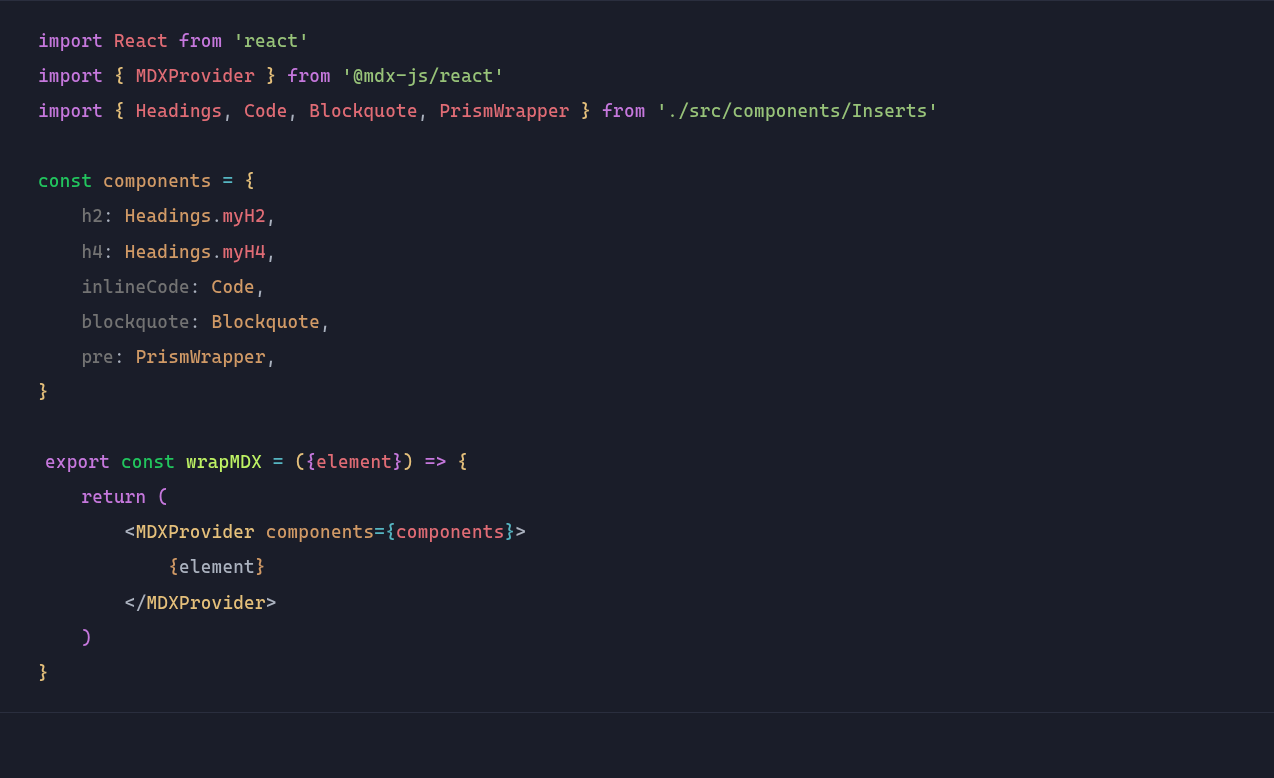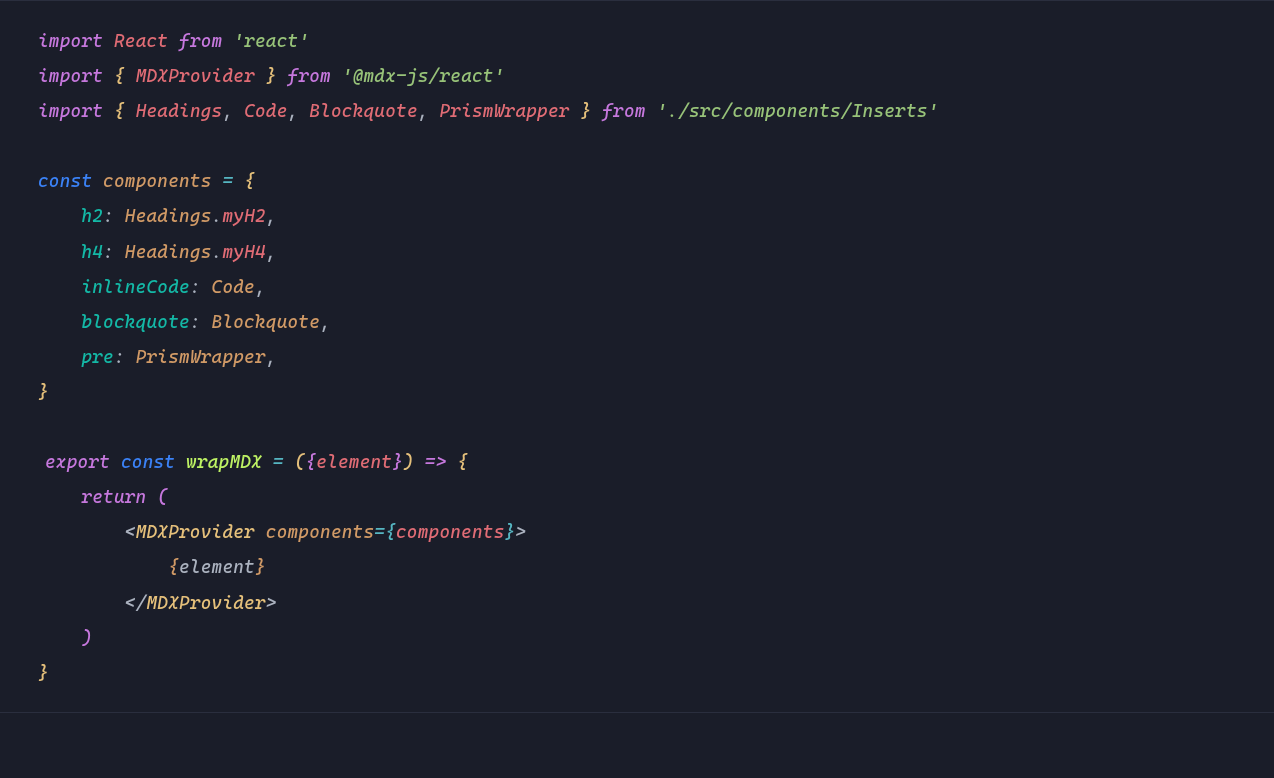--- a/index.html
+++ b/index.html
@@ -16,38 +16,38 @@
     }
     .editor {
       padding: 22px 38px;
       border-top: 1px solid #2a2e3e;
       border-bottom: 1px solid #2a2e3e;
       white-space: pre;
       letter-spacing: 0.3px;
     }
     .kw-import { color: #c678dd; }
     .kw-from { color: #c678dd; }
-    .kw-const { color: #3b82f6; }
+    .kw-const { color: #22c55e; }
     .kw-export { color: #c678dd; margin-left: 7px; }
     .kw-return { color: #c678dd; }
     .ident { color: #e06c75; }
     .ident-lite { color: #abb2bf; }
     .string { color: #98c379; }
     .brace { color: #e5c07b; }
     .brace-inner { color: #c678dd; }
     .brace-paren { color: #d19a66; }
-    .prop { color: #14b8a6; }
+    .prop { color: #737373; }
     .val { color: #d19a66; }
     .dot { color: #abb2bf; }
     .punct { color: #abb2bf; }
     .eq { color: #56b6c2; }
     .arrow { color: #c678dd; }
     .fn { color: #bef264; }
     .jsx-comp { color: #e5c07b; }
     .jsx-attr { color: #d19a66; }
     .jsx-brace { color: #56b6c2; }
     .jsx-bracket { color: #abb2bf; }
-    .line { display: block; font-style: italic; }
+    .line { display: block; }
   </style>
 </head>
 <body>
 
 <div class="editor"><span class="line"><span class="kw-import">import</span> <span class="ident">React</span> <span class="kw-from">from</span> <span class="string">'react'</span></span><span class="line"><span class="kw-import">import</span> <span class="brace">{</span> <span class="ident">MDXProvider</span> <span class="brace">}</span> <span class="kw-from">from</span> <span class="string">'@mdx-js/react'</span></span><span class="line"><span class="kw-import">import</span> <span class="brace">{</span> <span class="ident">Headings</span><span class="punct">,</span> <span class="ident">Code</span><span class="punct">,</span> <span class="ident">Blockquote</span><span class="punct">,</span> <span class="ident">PrismWrapper</span> <span class="brace">}</span> <span class="kw-from">from</span> <span class="string">'./src/components/Inserts'</span></span><span class="line"> </span><span class="line"><span class="kw-const">const</span> <span class="val">components</span> <span class="eq">=</span> <span class="brace">{</span></span><span class="line">    <span class="prop">h2</span><span class="punct">:</span> <span class="val">Headings</span><span class="dot">.</span><span class="ident">myH2</span><span class="punct">,</span></span><span class="line">    <span class="prop">h4</span><span class="punct">:</span> <span class="val">Headings</span><span class="dot">.</span><span class="ident">myH4</span><span class="punct">,</span></span><span class="line">    <span class="prop">inlineCode</span><span class="punct">:</span> <span class="val">Code</span><span class="punct">,</span></span><span class="line">    <span class="prop">blockquote</span><span class="punct">:</span> <span class="val">Blockquote</span><span class="punct">,</span></span><span class="line">    <span class="prop">pre</span><span class="punct">:</span> <span class="val">PrismWrapper</span><span class="punct">,</span></span><span class="line"><span class="brace">}</span></span><span class="line"> </span><span class="line"><span class="kw-export">export</span> <span class="kw-const">const</span> <span class="fn">wrapMDX</span> <span class="eq">=</span> <span class="brace">(</span><span class="brace-inner">{</span><span class="ident">element</span><span class="brace-inner">}</span><span class="brace">)</span> <span class="arrow">=&gt;</span> <span class="brace">{</span></span><span class="line">    <span class="kw-return">return</span> <span class="brace-inner">(</span></span><span class="line">        <span class="jsx-bracket">&lt;</span><span class="jsx-comp">MDXProvider</span> <span class="jsx-attr">components</span><span class="eq">=</span><span class="jsx-brace">{</span><span class="ident">components</span><span class="jsx-brace">}</span><span class="jsx-bracket">&gt;</span></span><span class="line">            <span class="brace-paren">{</span><span class="ident-lite">element</span><span class="brace-paren">}</span></span><span class="line">        <span class="jsx-bracket">&lt;</span><span class="jsx-bracket">/</span><span class="jsx-comp">MDXProvider</span><span class="jsx-bracket">&gt;</span></span><span class="line">    <span class="brace-inner">)</span></span><span class="line"><span class="brace">}</span></span></div>
 
 </body></html>

